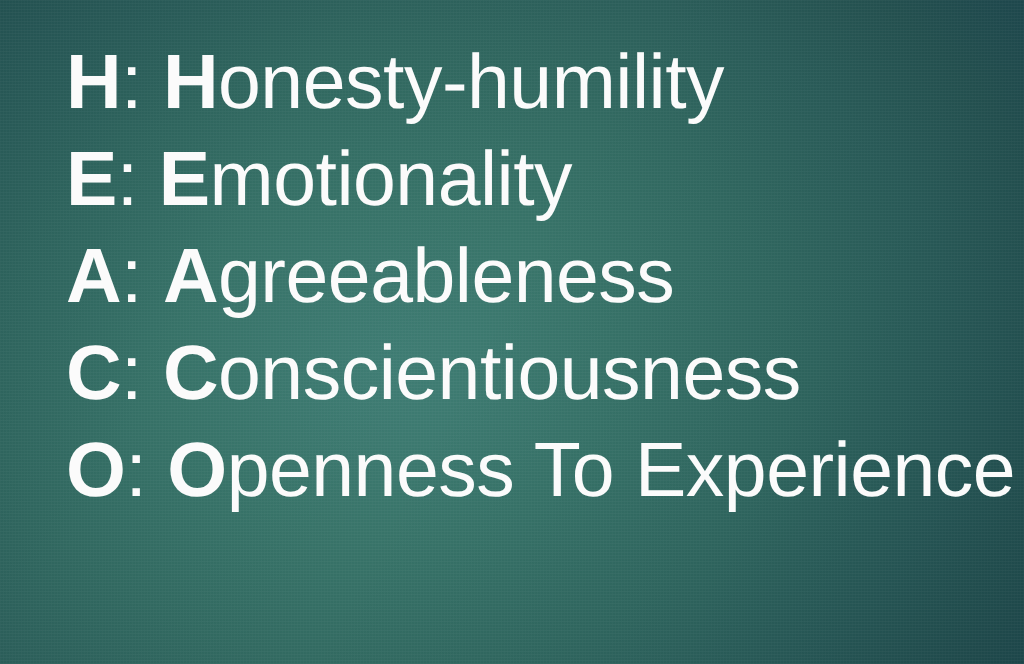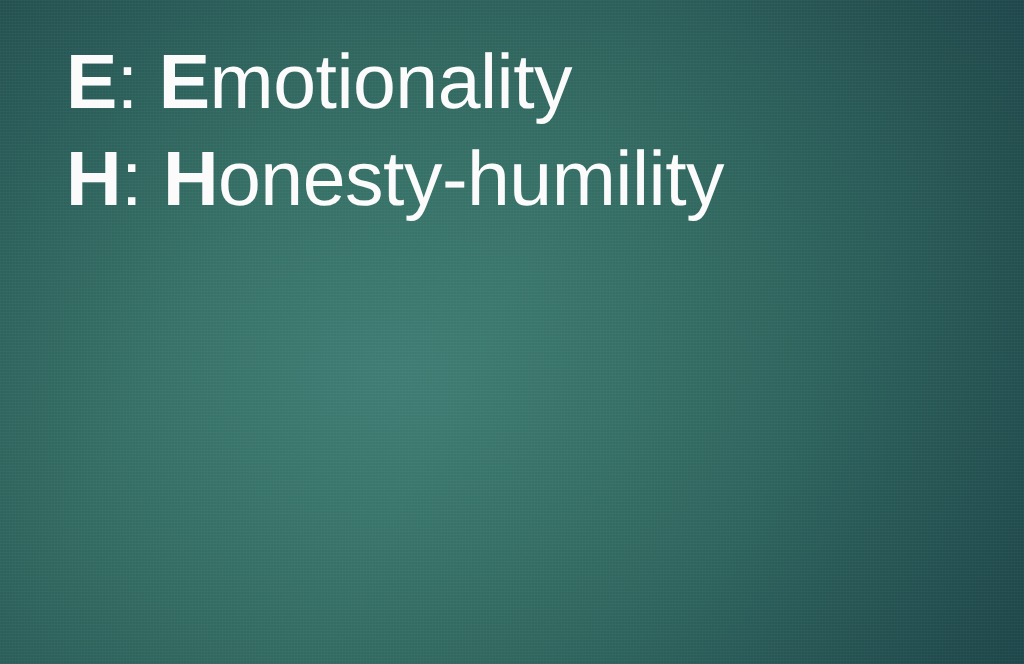--- a/index.html
+++ b/index.html
@@ -101,25 +101,34 @@
 
 <div id="slide">
 
   <div id="slide-bg"></div>
   <div id="slide-bg-wash"></div>
   <div id="slide-bg-noise"></div>
 
   <div id="text-block">
 
     <div class="acronym-line">
+      <span class="initial">H</span><span class="colon">:</span><span class="spacer"> </span><span class="word-head">H</span><span class="word-tail">onesty-humility</span>
+    </div>
+
+    <div class="acronym-line">
       <span class="initial">E</span><span class="colon">:</span><span class="spacer"> </span><span class="word-head">E</span><span class="word-tail">motionality</span>
     </div>
 
+
     <div class="acronym-line">
-      <span class="initial">H</span><span class="colon">:</span><span class="spacer"> </span><span class="word-head">H</span><span class="word-tail">onesty-humility</span>
+      <span class="initial">A</span><span class="colon">:</span><span class="spacer"> </span><span class="word-head">A</span><span class="word-tail">greeableness</span>
     </div>
 
+    <div class="acronym-line">
+      <span class="initial">C</span><span class="colon">:</span><span class="spacer"> </span><span class="word-head">C</span><span class="word-tail">onscientiousness</span>
+    </div>
 
-
-
+    <div class="acronym-line">
+      <span class="initial">O</span><span class="colon">:</span><span class="spacer"> </span><span class="word-head">O</span><span class="word-tail">penness To Experience</span>
+    </div>
 
   </div>
 </div>
 
 </body></html>

